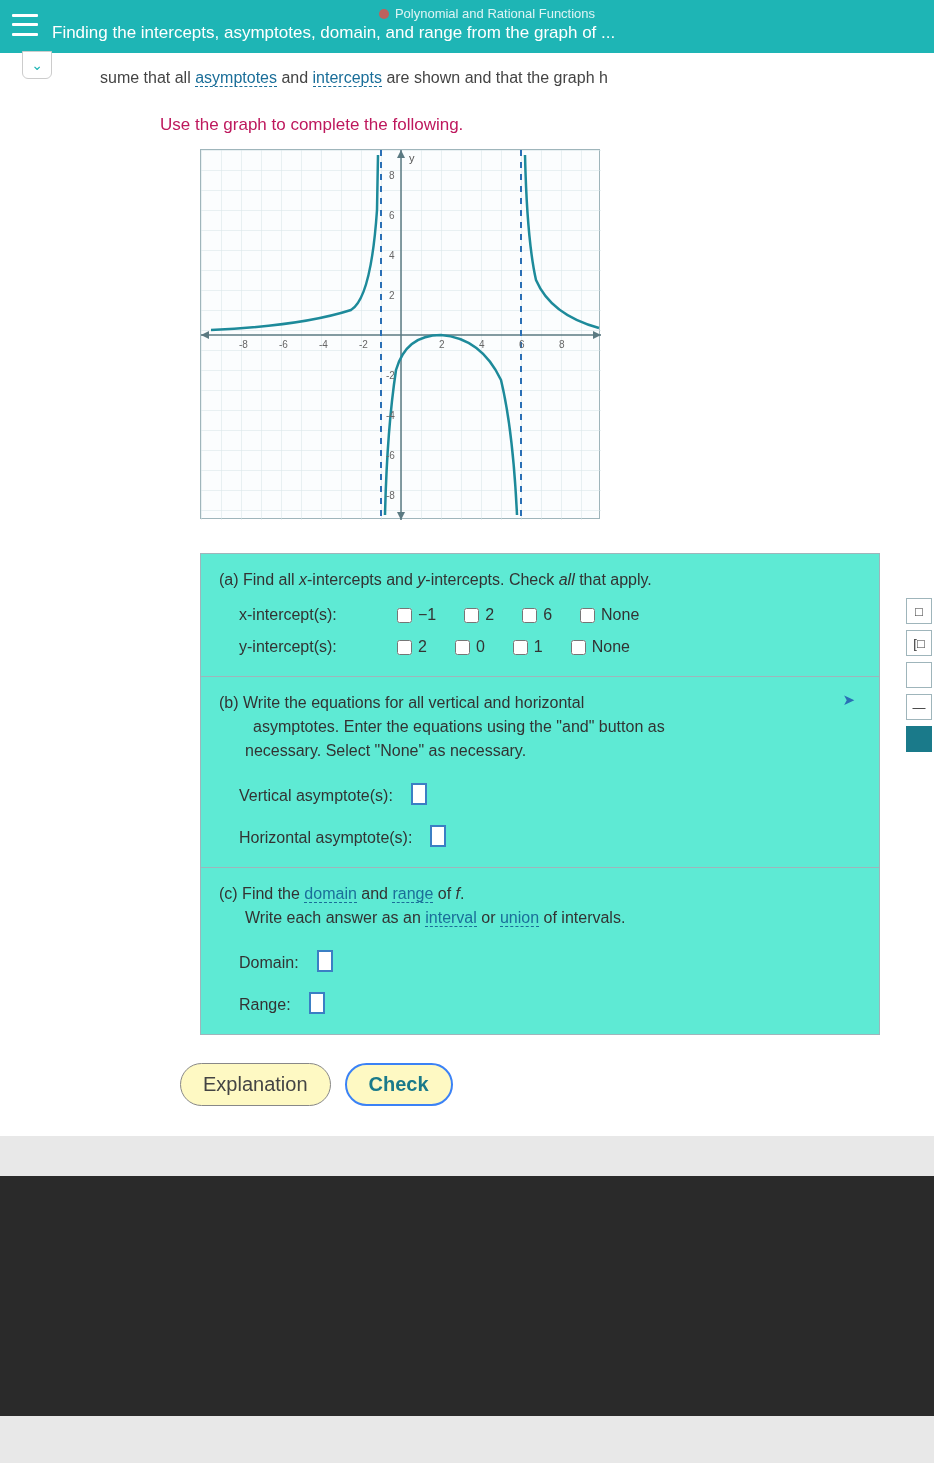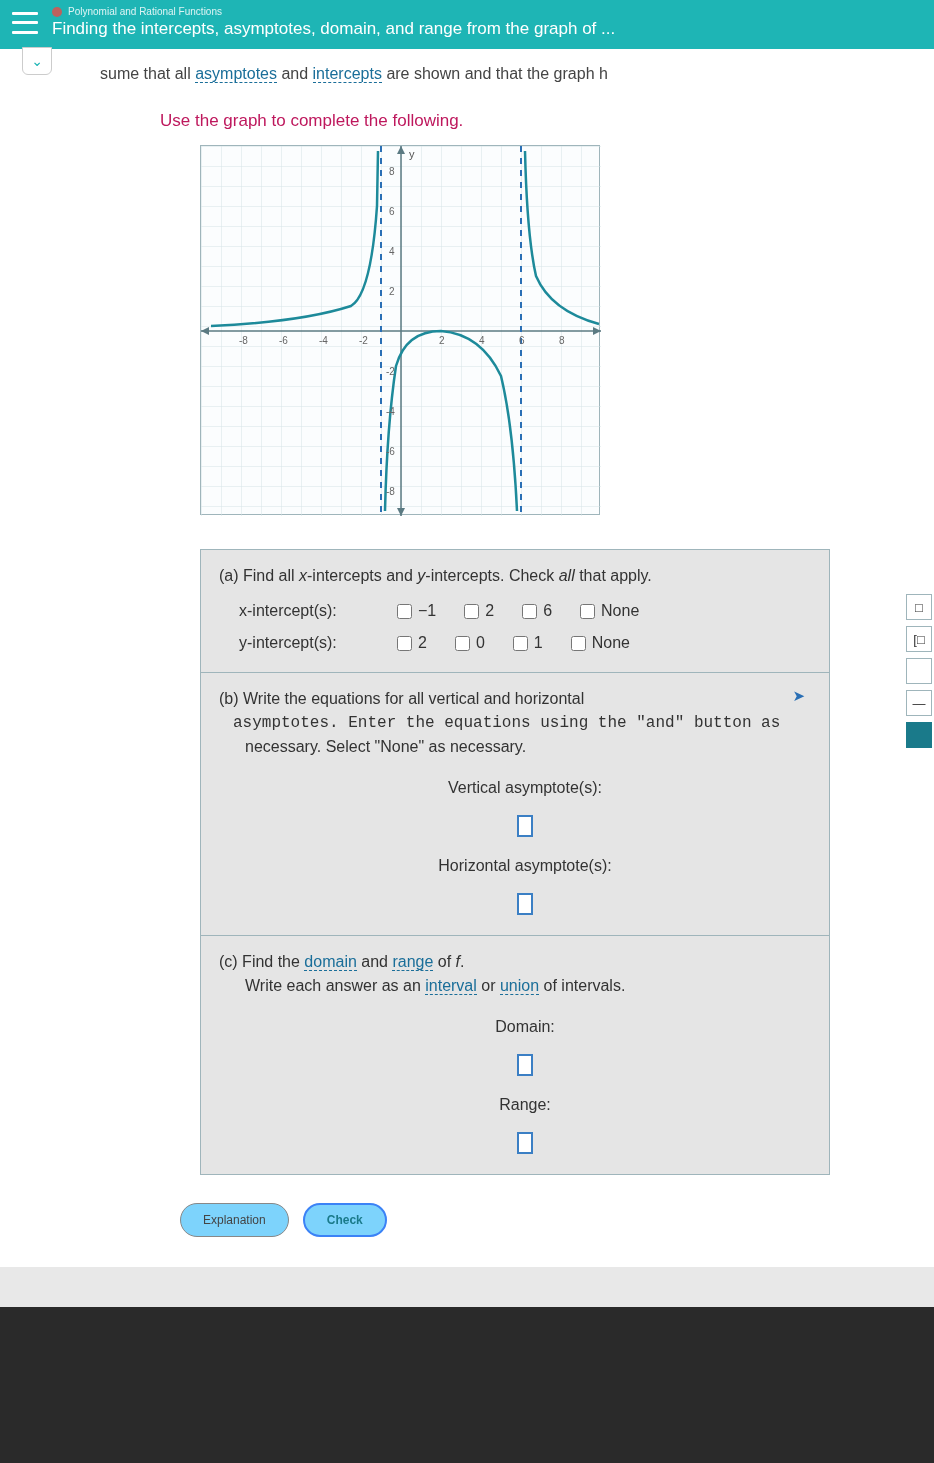--- a/index.html
+++ b/index.html
@@ -17,21 +17,21 @@
     align-items: center;
     gap: 14px;
   }
   .hamburger {
     width: 26px; height: 22px;
     display: flex; flex-direction: column; justify-content: space-between;
     cursor: pointer;
   }
   .hamburger span { display:block; height:3px; background:#fff; border-radius:1px; }
   .header-text { flex:1; }
-  .header-small { font-size: 10px; opacity:.85; display:flex; align-items:center; gap:6px; }
+  .header-small { font-size: 13px; opacity:.85; display:flex; align-items:center; gap:6px;justify-content:center; }
   .dot { width:10px; height:10px; border-radius:50%; background:#d9534f; display:inline-block; }
   .header-title { font-size: 17px; font-weight: normal; margin-top:2px; }
   .content {
     background: #fff;
     padding: 14px 22px 30px 60px;
     position: relative;
   }
   .collapse-tab {
     position:absolute; left:22px; top:-2px;
     background:#fff; border:1px solid #ccc;
@@ -41,41 +41,41 @@
   }
   .assume-line { font-size:16px; color:#444; margin-left:40px; margin-top:2px; }
   .dotted { border-bottom:1px dashed #888; }
   .instr { font-size:17px; color:#be185d; margin: 28px 0 14px 100px; }
   .graph-wrap { margin-left: 140px; }
   .graph-box {
     border:1px solid #9fb5bb; background:#fbfdfe; width:400px; height:370px;
     position:relative;
   }
   .answer-box {
-    border:1px solid #9fb5bb; background:#e5e5e5; margin: 34px 0 0 140px; width:630px;
+    border:1px solid #9fb5bb; background:#5eead4; margin: 34px 0 0 140px; width:680px;
   }
   .section { border-top:1px solid #9fb5bb; padding:14px 18px 20px 18px; }
   .section:first-child { border-top:none; }
   .sec-text { font-size:16px; color:#333; line-height:1.5; }
   .italic { font-style: italic; }
   .check-row { display:flex; align-items:center; gap:28px; margin-top:14px; margin-left:20px; font-size:16px; }
   .check-row .lbl { width:130px; }
   .chk { display:flex; align-items:center; gap:6px; }
   .chk input { width:15px; height:15px; cursor:pointer; }
-  .eq-row { margin:20px 0 0 20px; font-size:16px; display:flex; align-items:center; gap:18px;flex-direction:column; }
+  .eq-row { margin:20px 0 0 20px; font-size:16px; display:flex; align-items:flex-end; gap:18px; }
   .input-box {
     display:inline-block; width:16px; height:22px;
     border:2px solid #3b7fc4; background:#fff; cursor:text;
   }
   .cursor-icon { position:absolute; right:24px; top:14px; font-size:15px; color:#2a6fb5; }
   .link { color:#1a6e99; border-bottom:1px dashed #1a6e99; cursor:pointer; }
   .btn-row { margin:28px 0 0 120px; display:flex; gap:14px; }
   .btn {
-    padding:8px 22px; border-radius:22px; font-size:12px; cursor:pointer;
-    background:#7dd3fc;
+    padding:8px 22px; border-radius:22px; font-size:20px; cursor:pointer;
+    background:#fef9c3;
   }
   .btn-outline { border:1px solid #888; color:#444; }
   .btn-primary { border:2px solid #3b82f6; color:#1a7a8a; font-weight:bold; }
   .right-pane {
     position:absolute; right:0; top:545px; width:28px;
   }
   .tool { width:26px; height:26px; border:1px solid #9fb5bb; background:#fff; margin-bottom:6px; display:flex; align-items:center; justify-content:center; font-size:13px; cursor:pointer; }
   .tool.blue { background:#1a7a8a; border-color:#1a7a8a; }
   .footer-dark { background:#2a2a2a; height:240px; margin-top:40px; }
 </style>
@@ -194,21 +194,21 @@
         <label class="chk">
             <input type="checkbox" style="">
             <span>None</span>
           </label>
       </div>
     </div>
 
     <div class="section" style="position:relative;">
       <span class="cursor-icon">➤</span>
       <div class="sec-text">(b) Write the equations for all vertical and horizontal</div>
-      <div class="sec-text" style="margin-left:14px;font-family:Liberation Mono, monospace;">asymptotes. Enter the equations using the "and" button as</div>
+      <div class="sec-text" style="margin-left:34px;">asymptotes. Enter the equations using the "and" button as</div>
       <div class="sec-text" style="margin-left:26px;">necessary. Select "None" as necessary.</div>
       <div class="eq-row">
         <span>Vertical asymptote(s):</span>
         <span class="input-box"></span>
       </div>
       <div class="eq-row">
         <span>Horizontal asymptote(s):</span>
         <span class="input-box"></span>
       </div>
     </div>

